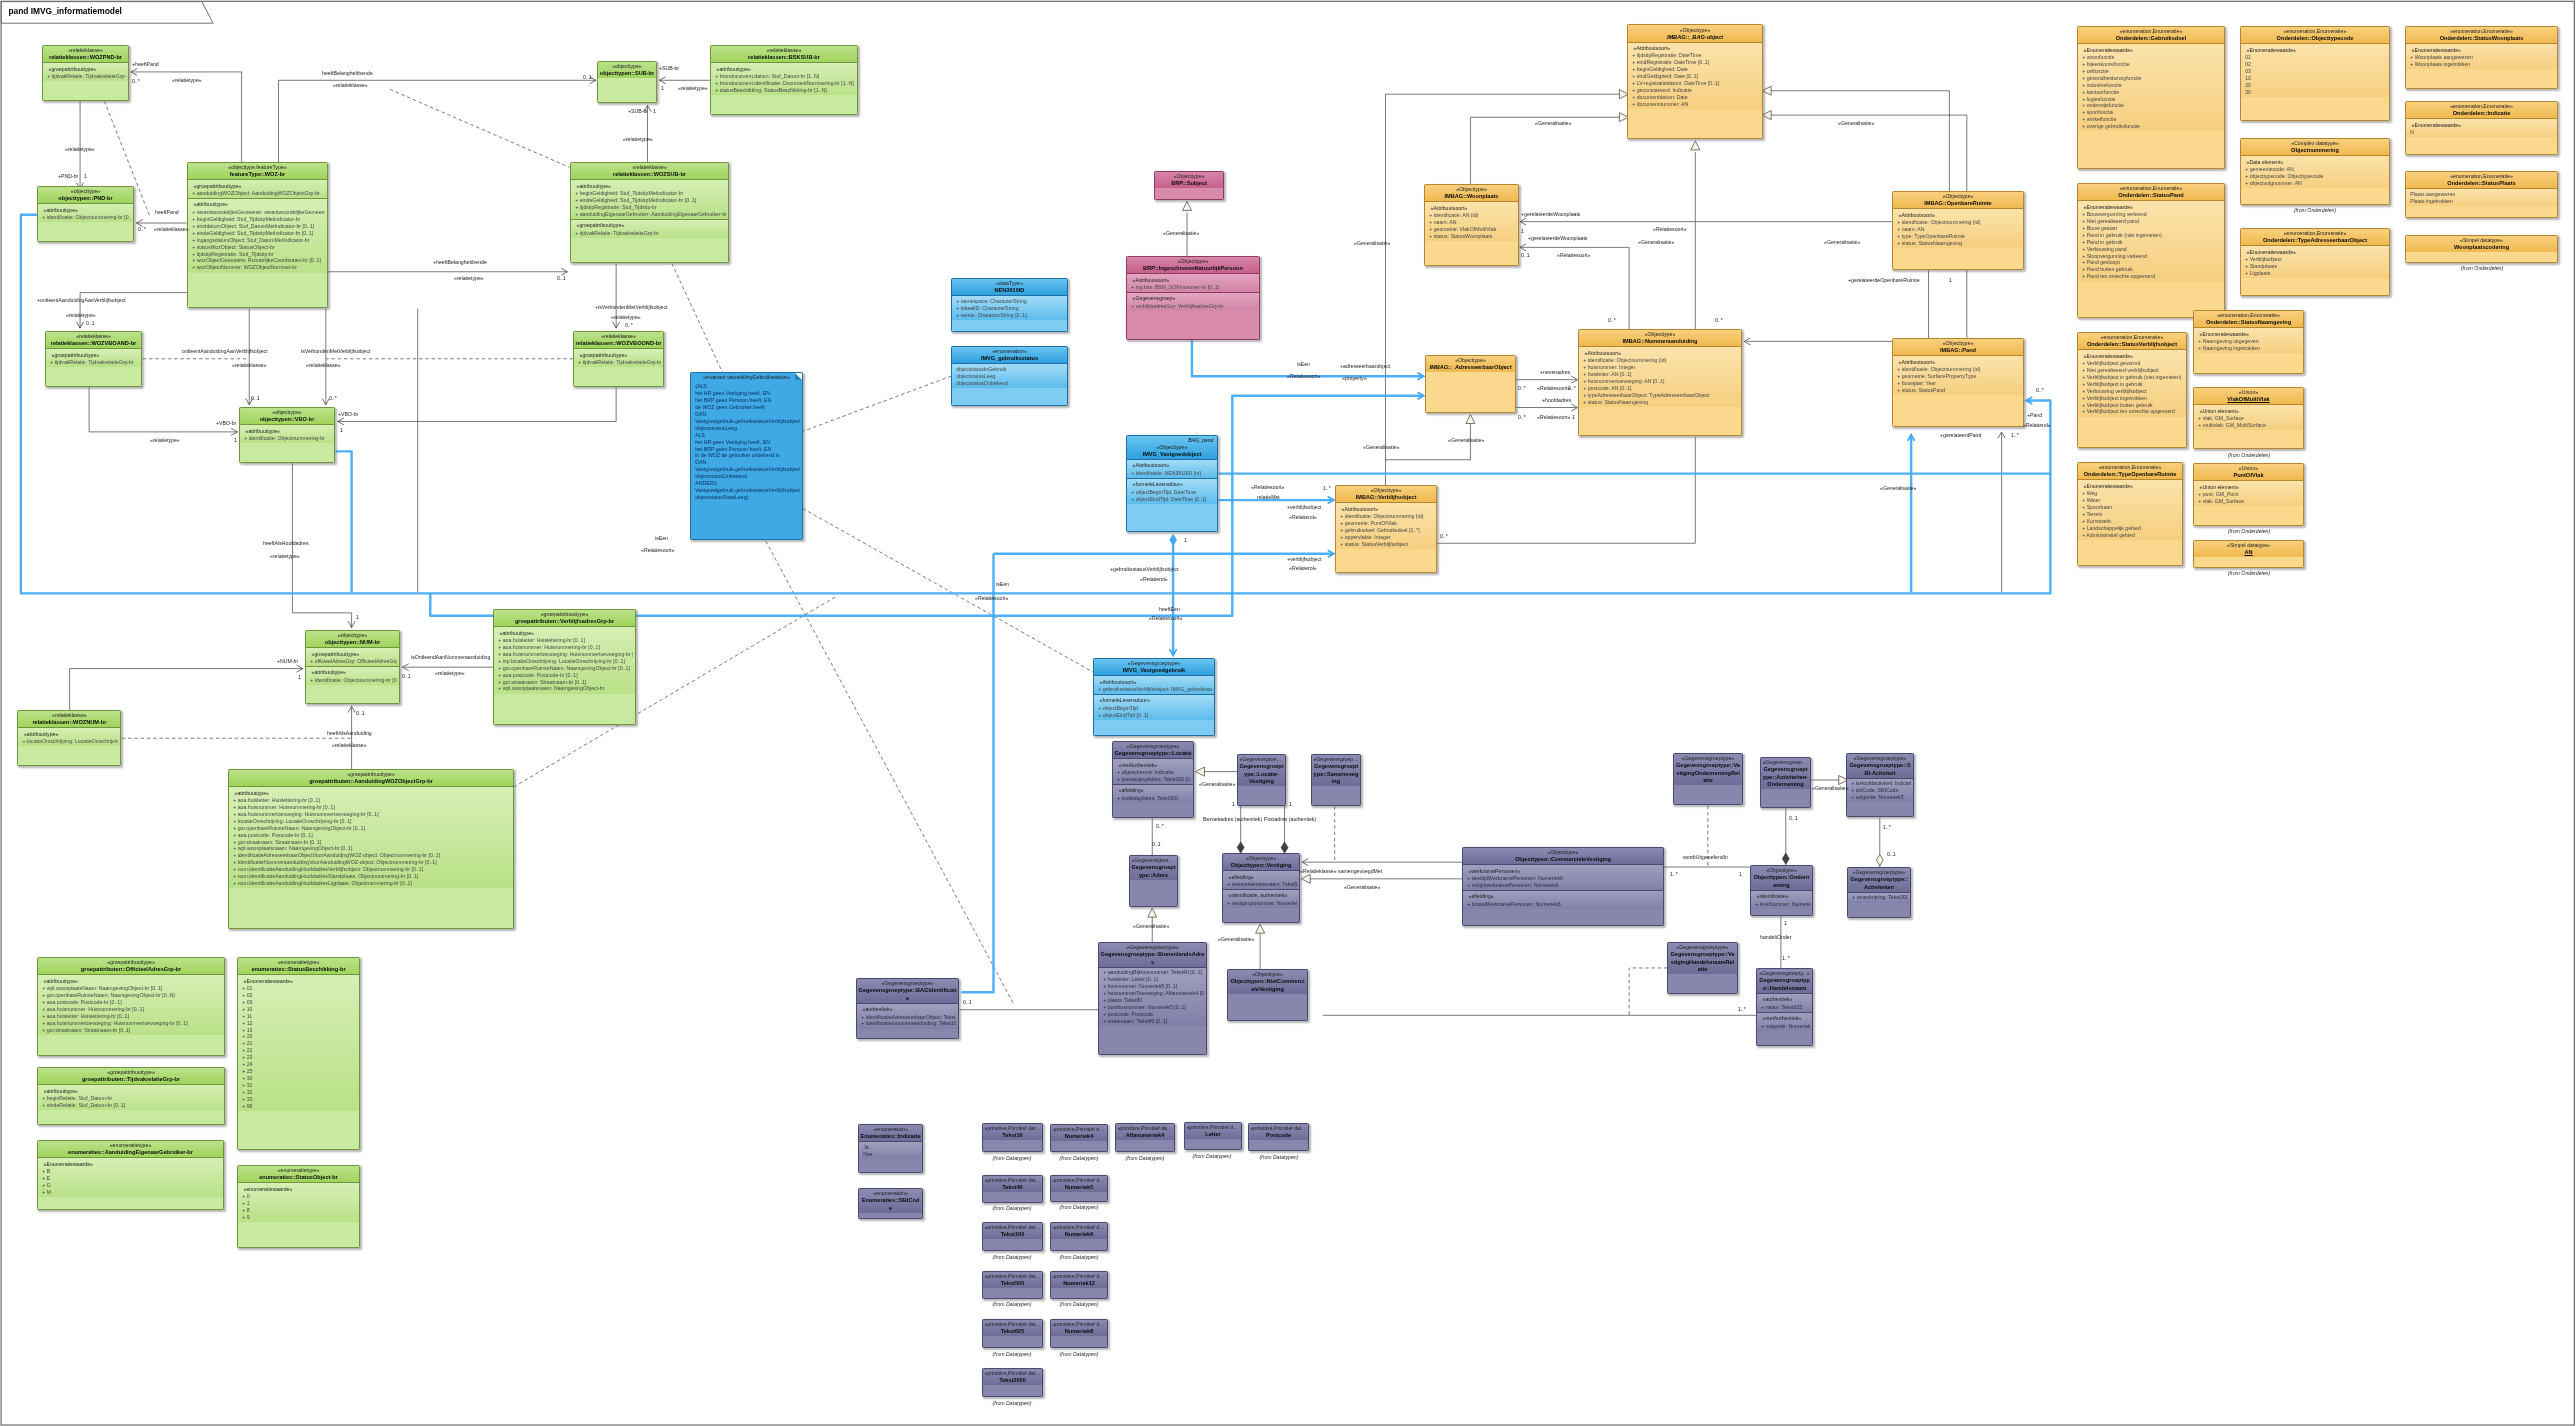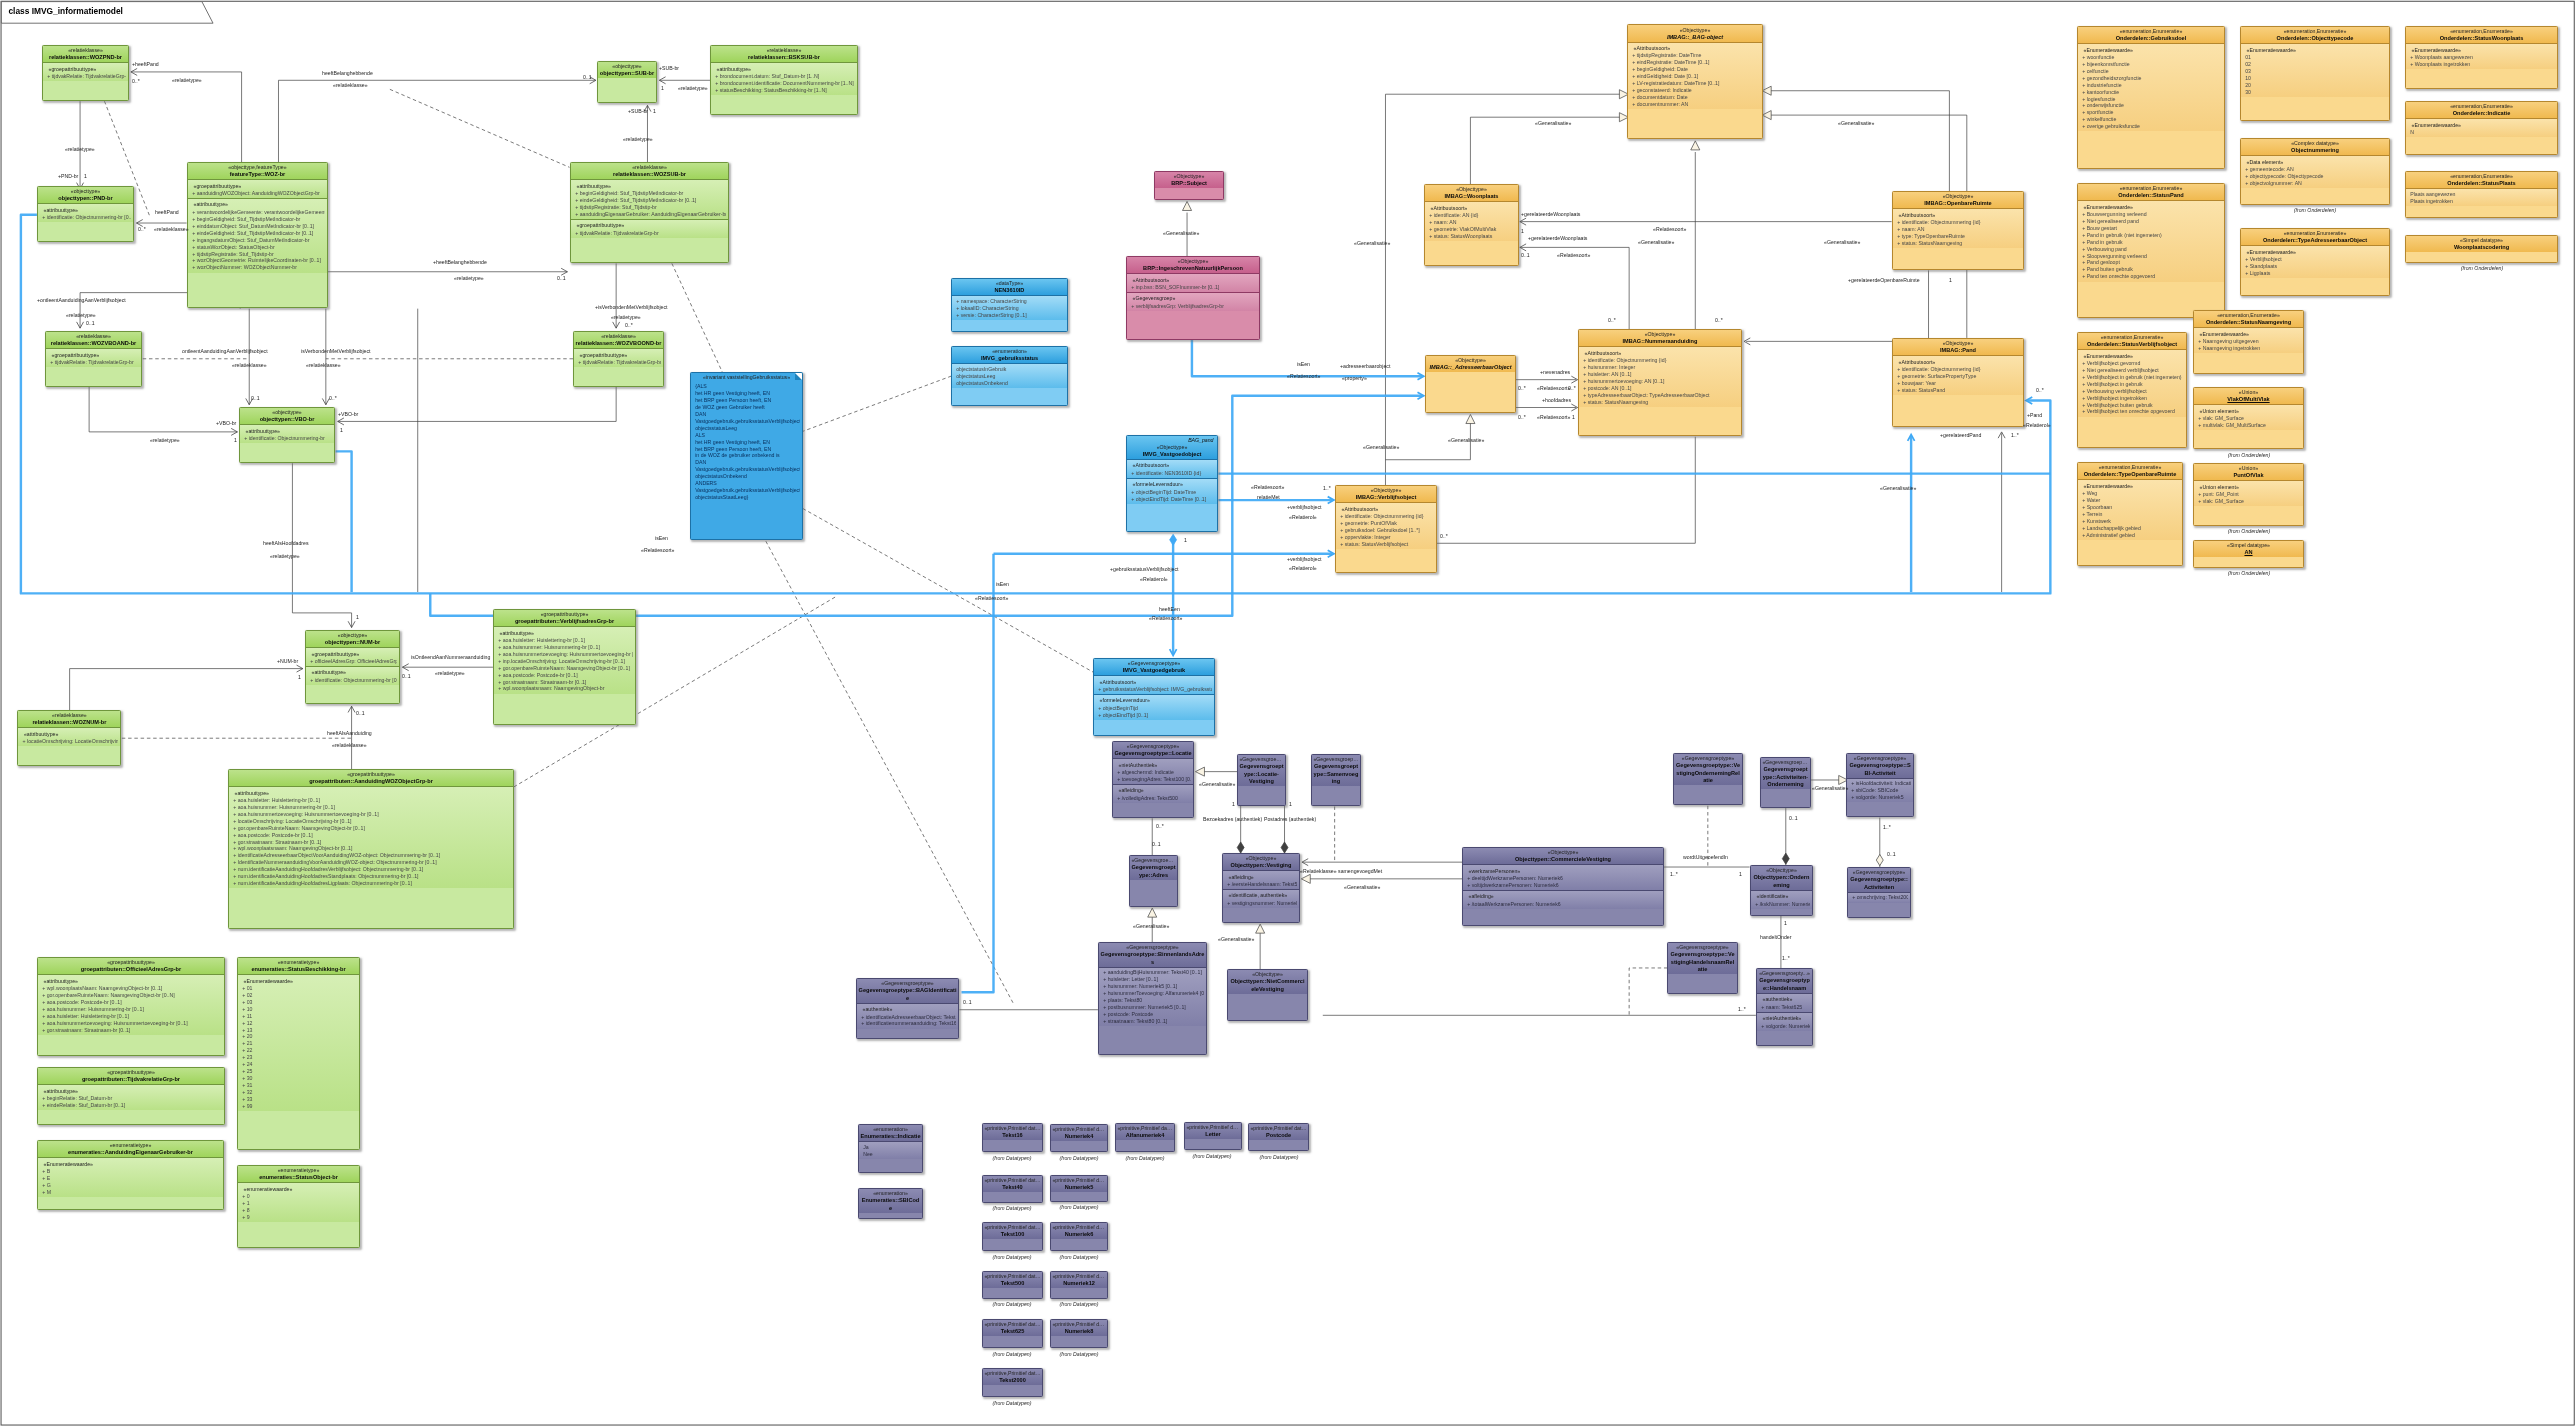--- a/index.html
+++ b/index.html
@@ -42,21 +42,21 @@
   .purple .sec{border-color:#4a4970;background:linear-gradient(#a09fbf,#807fa8);}
   .purple .item{color:#2e2e40;}
   .lbl{position:absolute;font-size:5.2px;white-space:nowrap;color:#1d1d1d;z-index:4;}
   .from-lbl{position:absolute;font-size:5.2px;font-style:italic;color:#2b2b2b;transform:translateX(-50%);white-space:nowrap;z-index:4;}
   .frame-title{position:absolute;left:8.4px;top:5.6px;font-size:8.4px;font-weight:bold;color:#000;z-index:5;}
 </style>
 </head>
 <body>
 
 <div id="stage">
-  <span class="frame-title">class IMVG_informatiemodel</span>
+  <span class="frame-title">pand IMVG_informatiemodel</span>
 <svg width="2576" height="1427" id="lines" viewBox="0 0 3700 2049">
       <rect x="1.5" y="1.5" width="3696" height="2045" class="frame-rect"></rect>
       <polygon points="2,2 290,2 306,33 2,33" class="frame-tab"></polygon>
       <polyline points="188,103 347,103 347,233" class="es"></polyline>
       <polyline points="115,145 115,267" class="es"></polyline>
       <polyline points="150,145 215,310" class="es ed"></polyline>
       <polyline points="196,320 268,320" class="es"></polyline>
       <polyline points="400,233 400,115 855,115" class="es"></polyline>
       <polyline points="947,115 1020,115" class="es"></polyline>
       <polyline points="930,151 930,233" class="es"></polyline>

